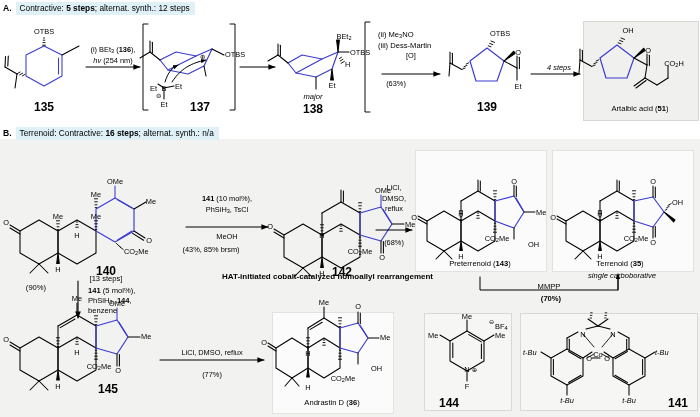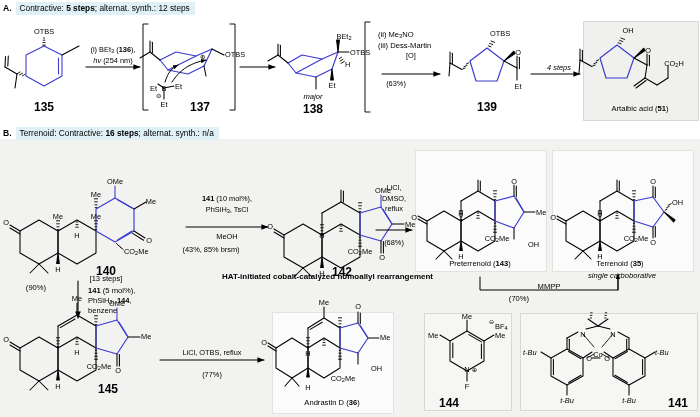--- a/index.html
+++ b/index.html
@@ -667,40 +667,40 @@
   <div class="atom c" style="left:653px;top:177px;">O</div>
   <div class="atom c" style="left:653px;top:238px;">O</div>
   <div class="atom c" style="left:553px;top:213px;">O</div>
   <div class="atom c" style="left:600px;top:209px;">H</div>
   <div class="atom c" style="left:600px;top:252px;">H</div>
   <div class="atom c" style="left:636px;top:234px;">CO<span class="sub">2</span>Me</div>
   <div class="cap" style="left:620px;top:259px;"><span>Terrenoid  (</span><b>35</b><span>)</span></div>
   <div class="cap i" style="left:622px;top:271px;">single carboborative</div>
 
   <div class="cap" style="left:549px;top:282px;">MMPP</div>
-  <div class="cap" style="left:519px;top:294px;">(70%)</div>
+  <div class="cap" style="left:551px;top:294px;font-weight:bold;">(70%)</div>
 
   <div class="t b" style="left:222px;top:272px;font-size:8px;">HAT-initiated  cobalt-catalyzed homoallyl rearrangement</div>
 
   <div class="cap" style="left:36px;top:283px;">(90%)</div>
   <div class="t" style="left:88px;top:286px;"><b>141</b><span> (5 mol%),</span></div>
   <div class="t" style="left:88px;top:296px;"><span>PhSiH</span><span class="sub">3</span><span>, </span><b>144</b><span>,</span></div>
   <div class="t" style="left:88px;top:306px;">benzene</div>
 
   <div class="atom c" style="left:77px;top:294px;">Me</div>
   <div class="atom c" style="left:117px;top:299px;">OMe</div>
   <div class="atom" style="left:141px;top:332px;">Me</div>
   <div class="atom c" style="left:6px;top:335px;">O</div>
   <div class="atom c" style="left:118px;top:366px;">O</div>
   <div class="atom c" style="left:77px;top:348px;">H</div>
   <div class="atom c" style="left:58px;top:382px;">H</div>
   <div class="atom c" style="left:99px;top:362px;">CO<span class="sub">2</span>Me</div>
   <div class="lbl" style="left:108px;top:382px;">145</div>
 
-  <div class="cond" style="left:212px;top:348px;">LiCl, OTBS, reflux</div>
+  <div class="cond" style="left:212px;top:348px;">LiCl, DMSO, reflux</div>
   <div class="cond" style="left:212px;top:370px;">(77%)</div>
 
   <div class="atom c" style="left:324px;top:298px;">Me</div>
   <div class="atom" style="left:380px;top:333px;">Me</div>
   <div class="atom" style="left:371px;top:364px;">OH</div>
   <div class="atom c" style="left:358px;top:302px;">O</div>
   <div class="atom c" style="left:264px;top:338px;">O</div>
   <div class="atom c" style="left:308px;top:349px;">H</div>
   <div class="atom c" style="left:308px;top:383px;">H</div>
   <div class="atom c" style="left:343px;top:374px;">CO<span class="sub">2</span>Me</div>

